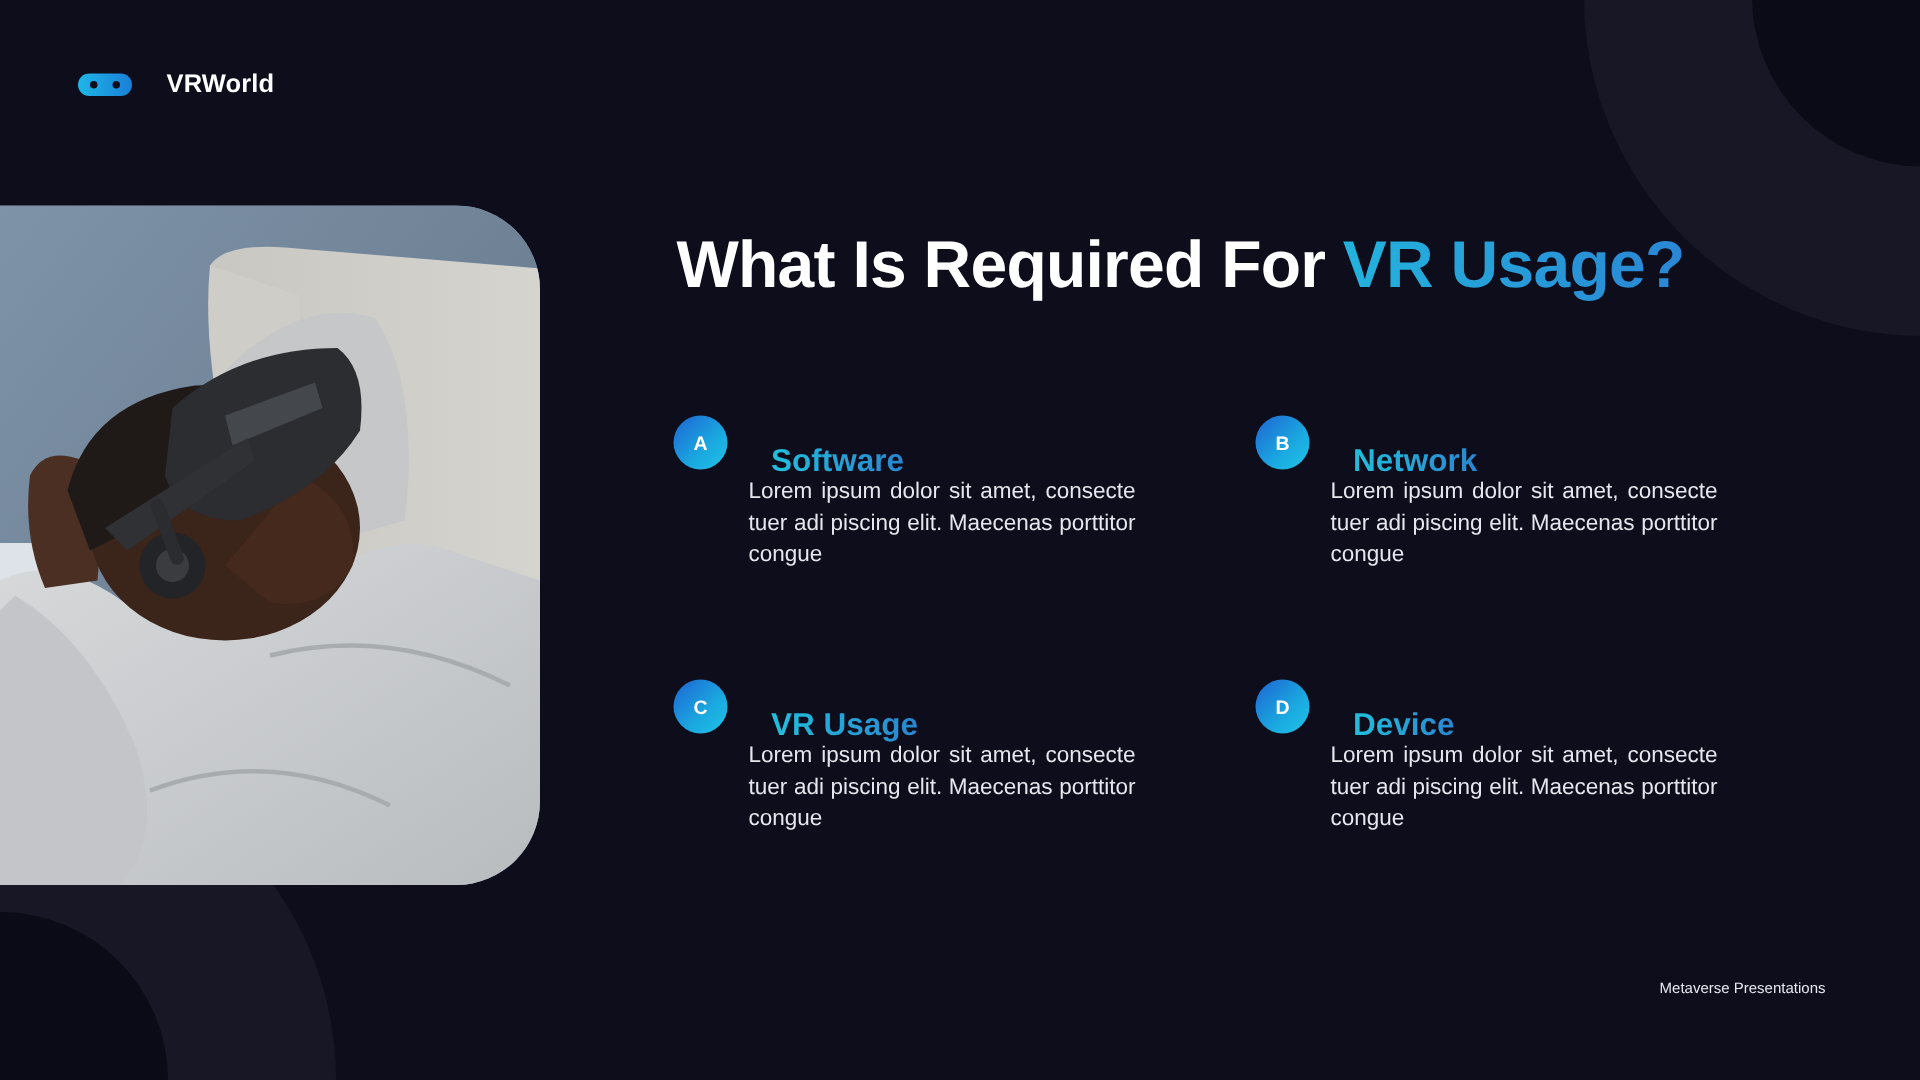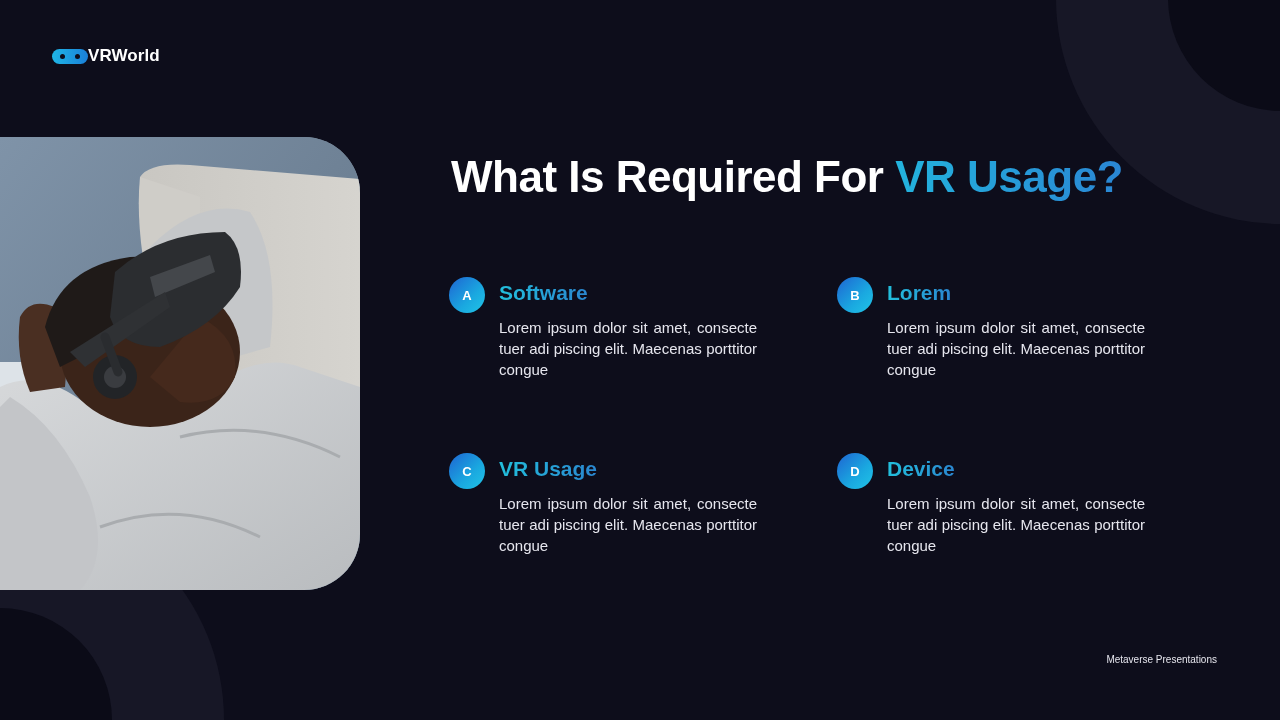--- a/index.html
+++ b/index.html
@@ -8,21 +8,21 @@
     background: #0d0d1b;
     font-family: "Liberation Sans", "DejaVu Sans", sans-serif;
     color: #ececf2;
   }
   .ring { position: absolute; border-radius: 50%; }
   .ring-tr-outer { left: 1056px; top: -228px; width: 452px; height: 452px; background: #171726; }
   .ring-tr-inner { left: 1168px; top: -115px; width: 226px; height: 226px; background: #0b0b17; }
   .ring-bl-outer { left: -224px; top: 496px; width: 448px; height: 448px; background: #171726; }
   .ring-bl-inner { left: -112px; top: 608px; width: 224px; height: 224px; background: #0b0b17; }
 
-  .brand { position: absolute; left: 52px; top: 46px; display: flex; align-items: center; gap: 0; }
+  .brand { position: absolute; left: 52px; top: 46px; display: flex; align-items: center; gap: 23px; }
   .brand-pill {
     width: 36px; height: 15px; border-radius: 8px;
     background: linear-gradient(90deg, #1fb6e6, #1a7fd8);
     position: relative;
   }
   .brand-pill .dot { position: absolute; top: 5px; width: 5px; height: 5px; border-radius: 50%; background: #0d0d1b; }
   .brand-pill .dot.l { left: 8px; }
   .brand-pill .dot.r { right: 8px; }
   .brand-name { font-weight: bold; font-size: 17px; color: #ffffff; letter-spacing: 0.1px; }
 
@@ -45,21 +45,21 @@
   }
 
   .item { position: absolute; width: 310px; }
   .badge {
     position: absolute; left: 0; top: 0; width: 36px; height: 36px; border-radius: 50%;
     background: linear-gradient(135deg, #1e64d2 0%, #1aa8e0 60%, #20c4e6 100%);
     display: flex; align-items: center; justify-content: center;
     font-weight: bold; font-size: 13px; color: #ffffff;
   }
   .item-title {
-    position: absolute; left: 50px; top: 4px; margin: 0;
+    position: absolute; left: 50px; top: 4px; margin: 15px;
     font-size: 21px; font-weight: bold;
     background: linear-gradient(90deg, #22bfdc, #2a86d0);
     -webkit-background-clip: text; background-clip: text; color: transparent;
     white-space: nowrap;
   }
   .item-body {
     position: absolute; left: 50px; top: 40px; width: 258px; margin: 0;
     font-size: 15px; line-height: 21px; text-align: justify; color: #e6e6ee;
   }
   .item-a { left: 449px; top: 277px; }
@@ -135,21 +135,21 @@
 <h1 class="title"><span>What Is Required For </span><span class="accent">VR Usage?</span></h1>
 
 <div class="item item-a">
   <div class="badge">A</div>
   <h2 class="item-title">Software</h2>
   <p class="item-body">Lorem ipsum dolor sit amet, consecte tuer adi piscing elit. Maecenas porttitor congue</p>
 </div>
 
 <div class="item item-b">
   <div class="badge">B</div>
-  <h2 class="item-title">Lorem</h2>
+  <h2 class="item-title">Network</h2>
   <p class="item-body">Lorem ipsum dolor sit amet, consecte tuer adi piscing elit. Maecenas porttitor congue</p>
 </div>
 
 <div class="item item-c">
   <div class="badge">C</div>
   <h2 class="item-title">VR Usage</h2>
   <p class="item-body">Lorem ipsum dolor sit amet, consecte tuer adi piscing elit. Maecenas porttitor congue</p>
 </div>
 
 <div class="item item-d">

